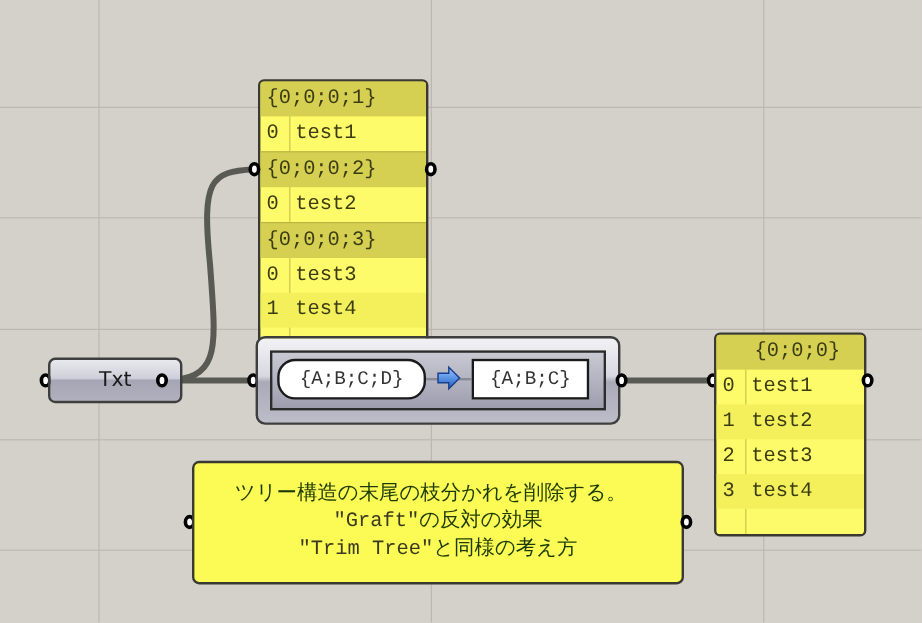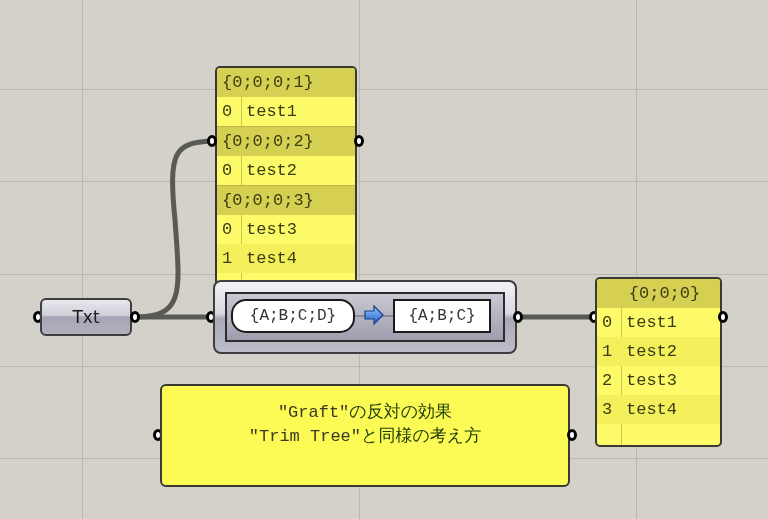--- a/index.html
+++ b/index.html
@@ -14,21 +14,21 @@
   .row.header { background:#d6d052; color:#3c3c12; }
   .row.alt { background:#f3f05c; }
   .row .idx { position:absolute; left:5px; }
   .row .val { position:absolute; left:29px; }
   .row.header .path { position:absolute; left:5px; }
   .row.header.center .path { left:12px; right:0; text-align:center; }
   .row.sep { border-top:1px solid #b9b646; }
 
   .port { position:absolute; width:10px; height:12px; border:3px solid #000; border-radius:50%; background:#fff; box-sizing:border-box; }
 
-  .txt-node { position:absolute; left:40px; top:298px; width:92px; height:38px; border:2px solid #3e3e3e; border-radius:6px; box-sizing:border-box;
+  .txt-node { position:absolute; left:40px; top:298px; width:112px; height:38px; border:2px solid #3e3e3e; border-radius:6px; box-sizing:border-box;
     background:linear-gradient(#e8e8ee 0%, #cfcfd9 45%, #a5a5b5 50%, #b0b0be 100%); text-align:center; line-height:34px; font-size:17px; color:#1a1a1a; }
 
   .shift-node { position:absolute; left:213px; top:280px; width:304px; height:74px; border:2px solid #3e3e3e; border-radius:8px; box-sizing:border-box;
     background:linear-gradient(#f2f2f6 0%, #d8d8e0 45%, #a9a9b8 52%, #bdbdca 100%); }
   .shift-inner { position:absolute; left:10px; top:10px; right:10px; bottom:10px; border:2px solid #2c2c2c; background:linear-gradient(#c9c9d3 0%, #b3b3c1 50%, #9d9dae 100%); box-sizing:border-box; }
   .shift-box { position:absolute; top:5px; height:34px; border:2px solid #1a1a1a; background:#fff; box-sizing:border-box; text-align:center; line-height:30px;
     font-family:"Liberation Mono", "DejaVu Sans Mono", monospace; font-size:16px; color:#333; }
   .shift-line { position:absolute; top:21px; height:2px; background:#8a8a96; }
   .arrow { position:absolute; left:136px; top:10px; width:22px; height:22px; }
 
@@ -129,16 +129,17 @@
     </div>
   <div class="row alt">
       <span class="idx">3</span>
       <span class="val">test4</span>
     </div>
 </div>
 <div class="port" style="left:718px; top:311px;"></div>
 
 <div class="port" style="left:153px; top:429px;"></div>
 <div class="note">
+  <span class="l1">ツリー構造の末尾の枝分かれを削除する。</span>
   <div><span class="mono">"Graft"</span><span>の反対の効果</span></div>
   <div><span class="mono">"Trim Tree"</span><span>と同様の考え方</span></div>
 </div>
 <div class="port" style="left:567px; top:429px;"></div>
 
 </body></html>

